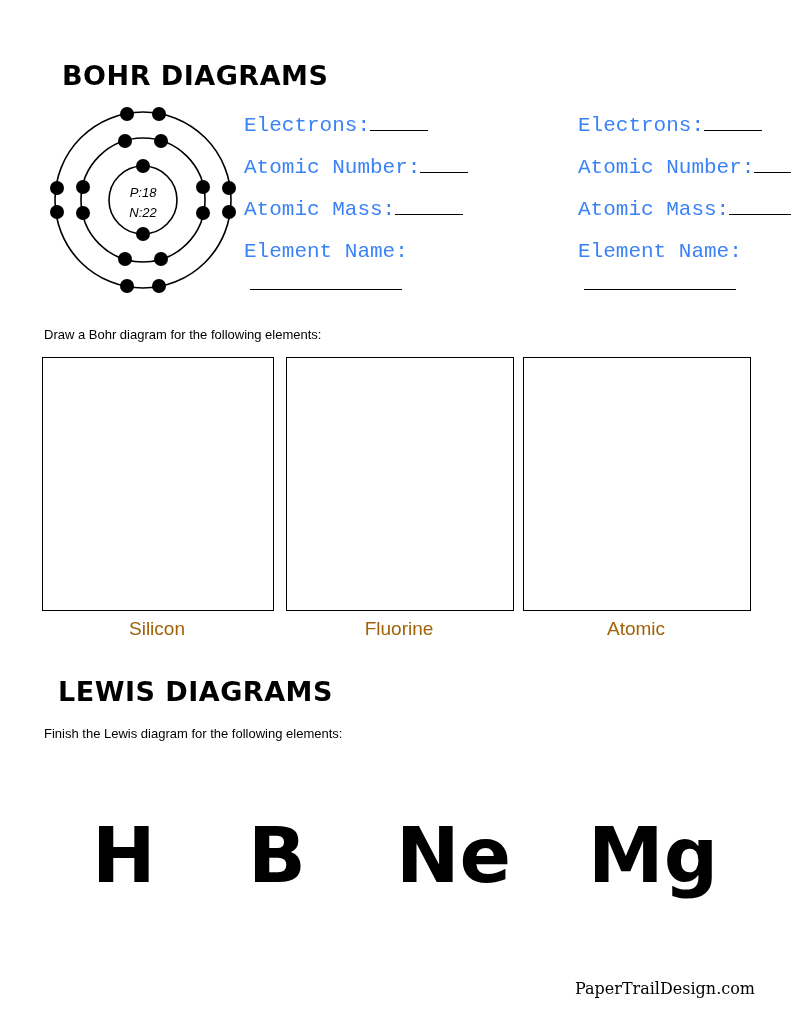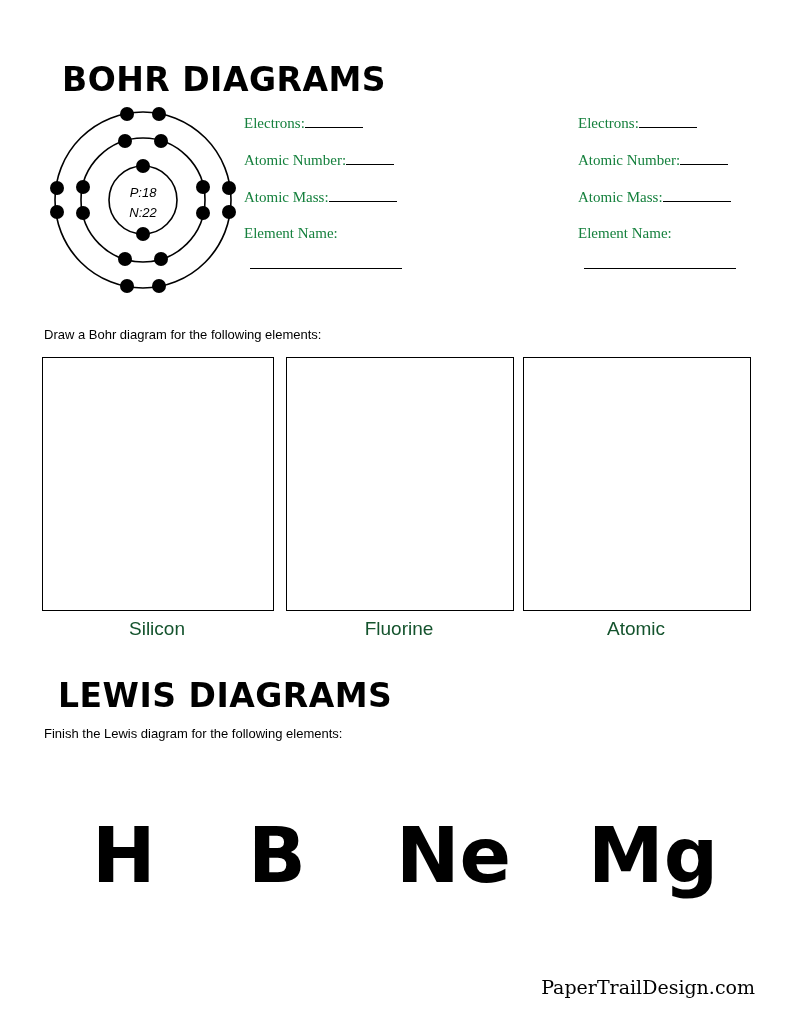--- a/index.html
+++ b/index.html
@@ -20,21 +20,21 @@
     position: absolute;
     inset: 0;
     background: #ffffff;
   }
 
   
   .section-title {
     position: absolute;
     font-family: "DejaVu Sans", sans-serif;
     font-weight: bold;
-    font-size: 33px;
+    font-size: 27px;
     letter-spacing: 0.5px;
     color: #000;
     white-space: nowrap;
   }
   #bohr-title { left: 62px; top: 60px; }
   #lewis-title { left: 58px; top: 676px; }
 
   .instruction {
     position: absolute;
     font-family: "Liberation Sans", sans-serif;
@@ -57,23 +57,23 @@
     font-size: 13px;
     fill: #000;
   }
 
   
   .fields {
     position: absolute;
     width: 210px;
   }
   .field-row {
-    font-family: Liberation Serif, serif;
-    font-size: 15px;
-    color: #15803d;
+    font-family: Liberation Mono, monospace;
+    font-size: 21px;
+    color: #3b82f6;
     margin-bottom: 19px;
     white-space: nowrap;
   }
   .field-underline {
     display: inline-block;
     border-bottom: 1.5px solid #000;
     height: 13px;
     vertical-align: baseline;
   }
   .u-short { width: 58px; }
@@ -90,21 +90,21 @@
   
   .draw-box {
     position: absolute;
     border: 1.6px solid #000;
     background: #fff;
   }
   .box-label {
     position: absolute;
     font-family: "Liberation Sans", sans-serif;
     font-size: 19px;
-    color: #14532d;
+    color: #a16207;
     text-align: center;
     white-space: nowrap;
   }
 
   
   .lewis-el {
     position: absolute;
     font-family: "DejaVu Sans", sans-serif;
     font-weight: bold;
     font-size: 76px;
@@ -112,21 +112,21 @@
     color: #000;
     white-space: nowrap;
   }
 
   
   #footer {
     position: absolute;
     right: 36px;
     bottom: 26px;
     font-family: "DejaVu Serif", serif;
-    font-size: 19px;
+    font-size: 16px;
     color: #000;
     white-space: nowrap;
   }
 </style>
 </head>
 <body>
 
 <div class="page">
 
   <div class="section-title" id="bohr-title">BOHR DIAGRAMS</div>

